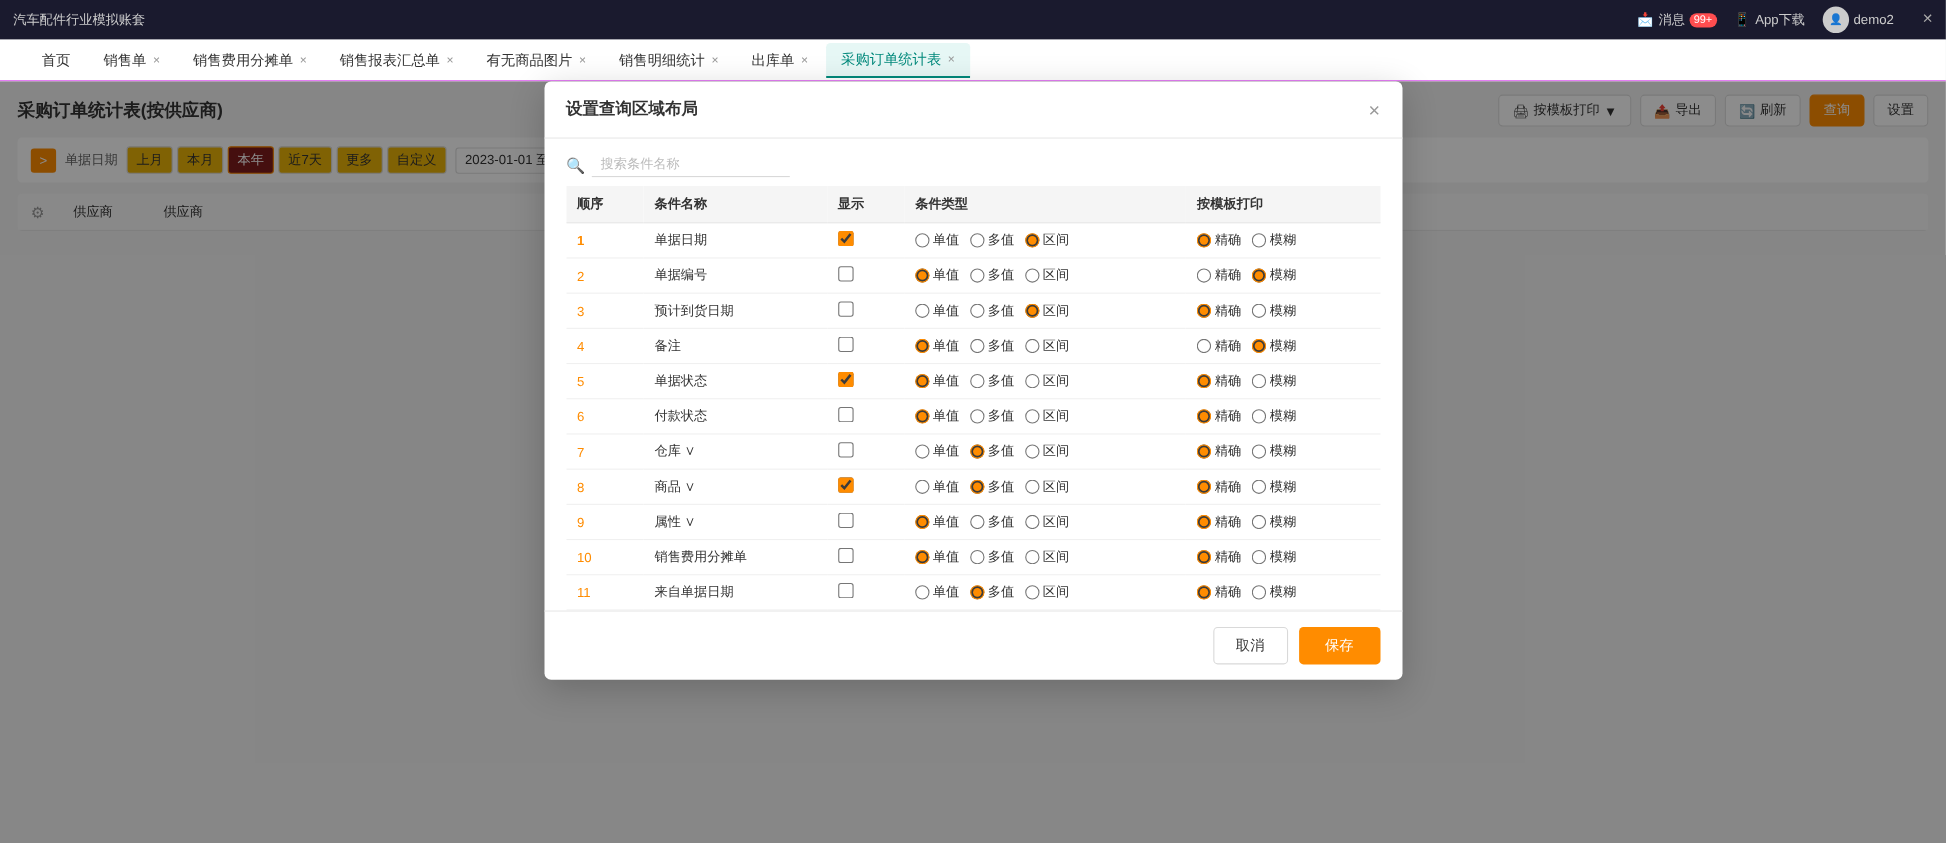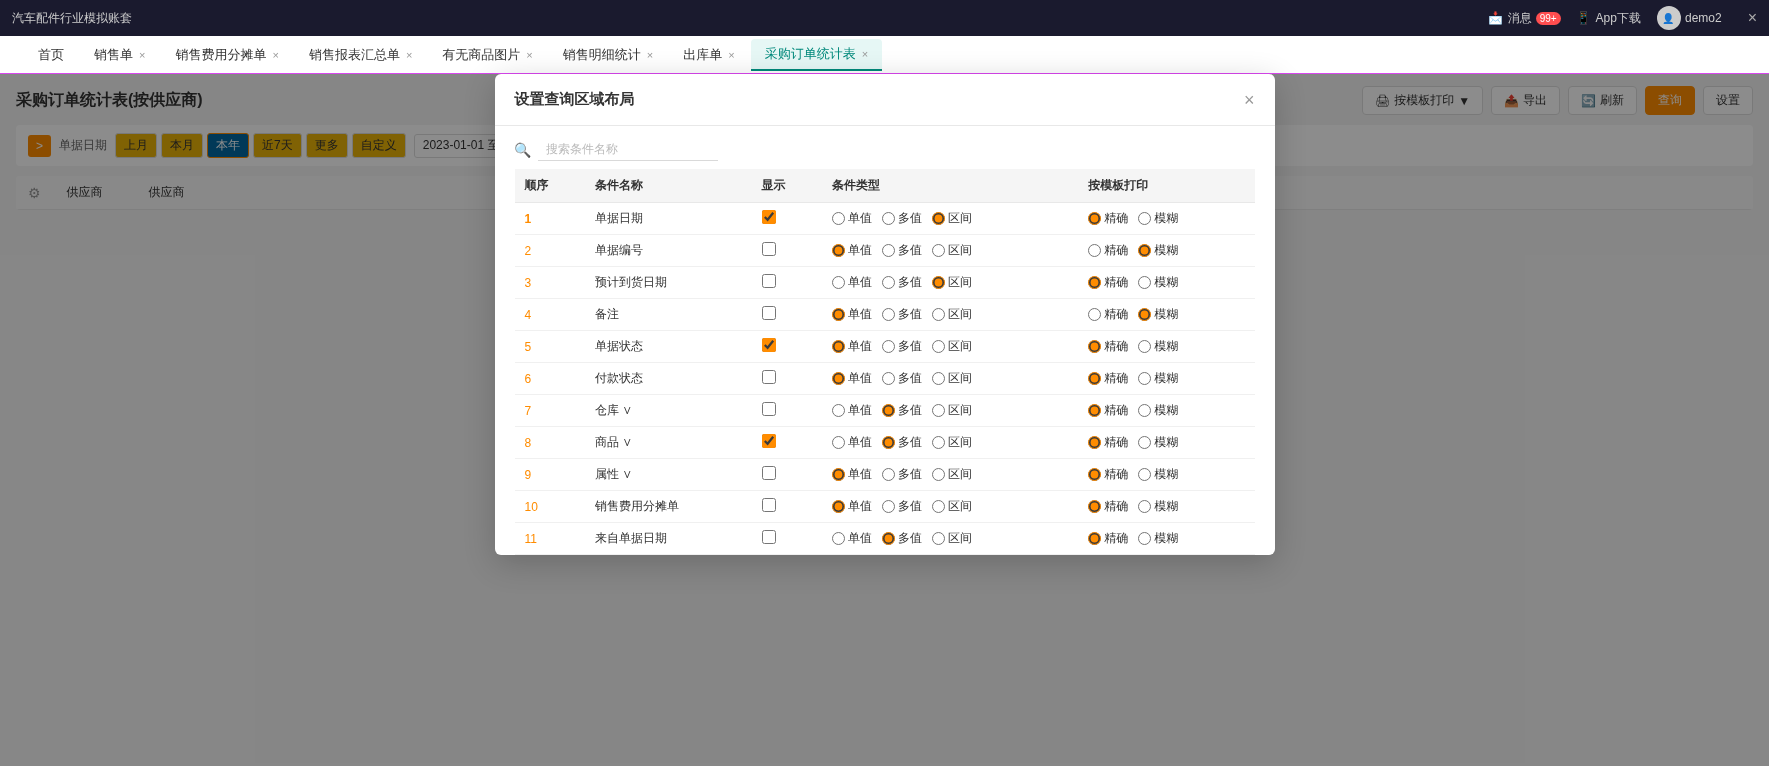--- a/index.html
+++ b/index.html
@@ -84,21 +84,21 @@
       display: flex;
       align-items: center;
       gap: 8px;
     }
     .filter-toggle { background: #ff8c00; color: #fff; padding: 4px 8px; border-radius: 3px; cursor: pointer; font-size: 12px; }
     .filter-date-label { font-size: 12px; color: #666; }
     .filter-period {
       display: flex; gap: 4px;
     }
     .period-btn { padding: 3px 8px; font-size: 12px; border: 1px solid #ddd; border-radius: 3px; cursor: pointer; background: #eab308; color: #333; }
-    .period-btn.active { background: #0369a1; color: #fff; border-color: #ff8c00; }
+    .period-btn.active { background: #7f1d1d; color: #fff; border-color: #ff8c00; }
     .filter-input { padding: 4px 8px; border: 1px solid #ddd; border-radius: 3px; font-size: 12px; color: #333; }
 
     
     .data-table { background: #fff; border-radius: 4px; overflow: hidden; }
     .table-header { display: flex; background: #fafafa; border-bottom: 1px solid #e8e8e8; padding: 8px 12px; align-items: center; gap: 6px; }
     .gear-icon { color: #999; font-size: 14px; }
 
     
     .overlay {
       position: absolute;
@@ -728,15 +728,19 @@
                       <input type="radio" class="radio-input" name="match-10" style="">
                       <span>模糊</span>
                     </label>
                   </div>
                 </td>
               </tr>
             </tbody>
         </table>
       </div>
 
+      <div class="dialog-footer">
+        <button class="btn-cancel">取消</button>
+        <button class="btn-save">保存</button>
+      </div>
     </div>
   </div>
 </div>
 
 </body></html>

